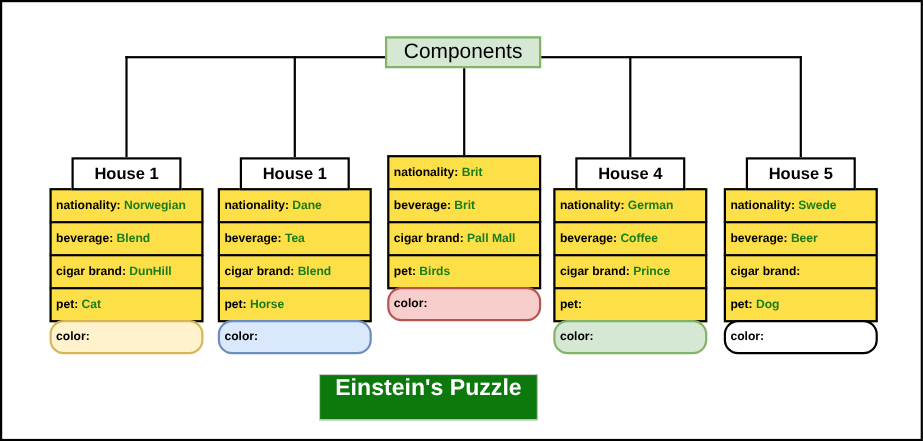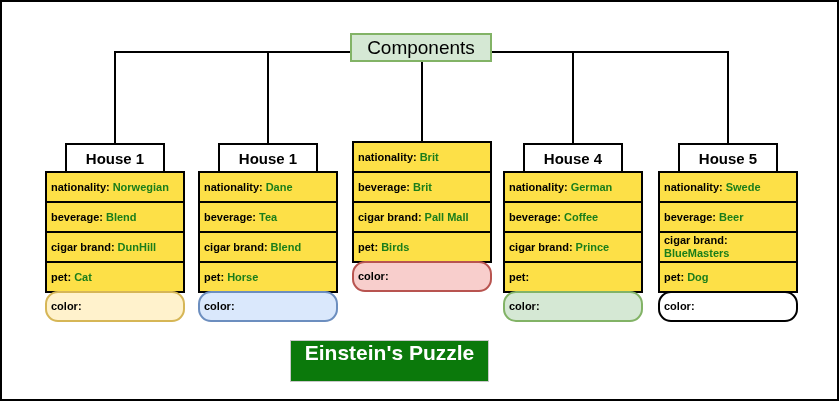--- a/index.html
+++ b/index.html
@@ -208,21 +208,20 @@
     <div class="row">
       <span class="lbl">nationality:</span>
       <span class="val">Swede</span>
     </div>
     <div class="row">
       <span class="lbl">beverage:</span>
       <span class="val">Beer</span>
     </div>
     <div class="row force-wrap">
       <span class="lbl">cigar brand:</span>
-      <span class="val">BlueMasters</span>
     </div>
     <div class="row">
       <span class="lbl">pet:</span>
       <span class="val">Dog</span>
     </div>
     <div class="row row-color" style="background: rgb(255, 255, 255); border-color: rgb(0, 0, 0);">
       <span class="lbl">color:</span>
       <span class="val"></span>
     </div>
   </div>

